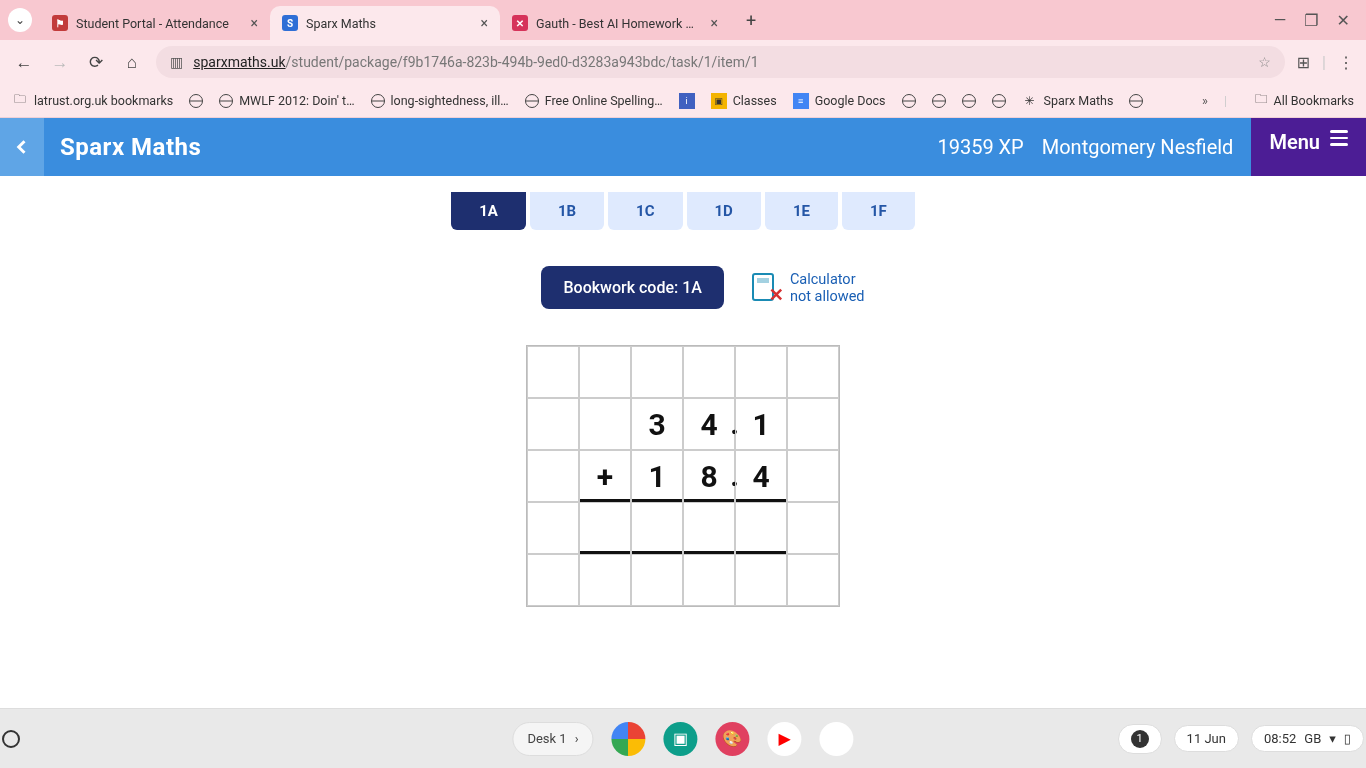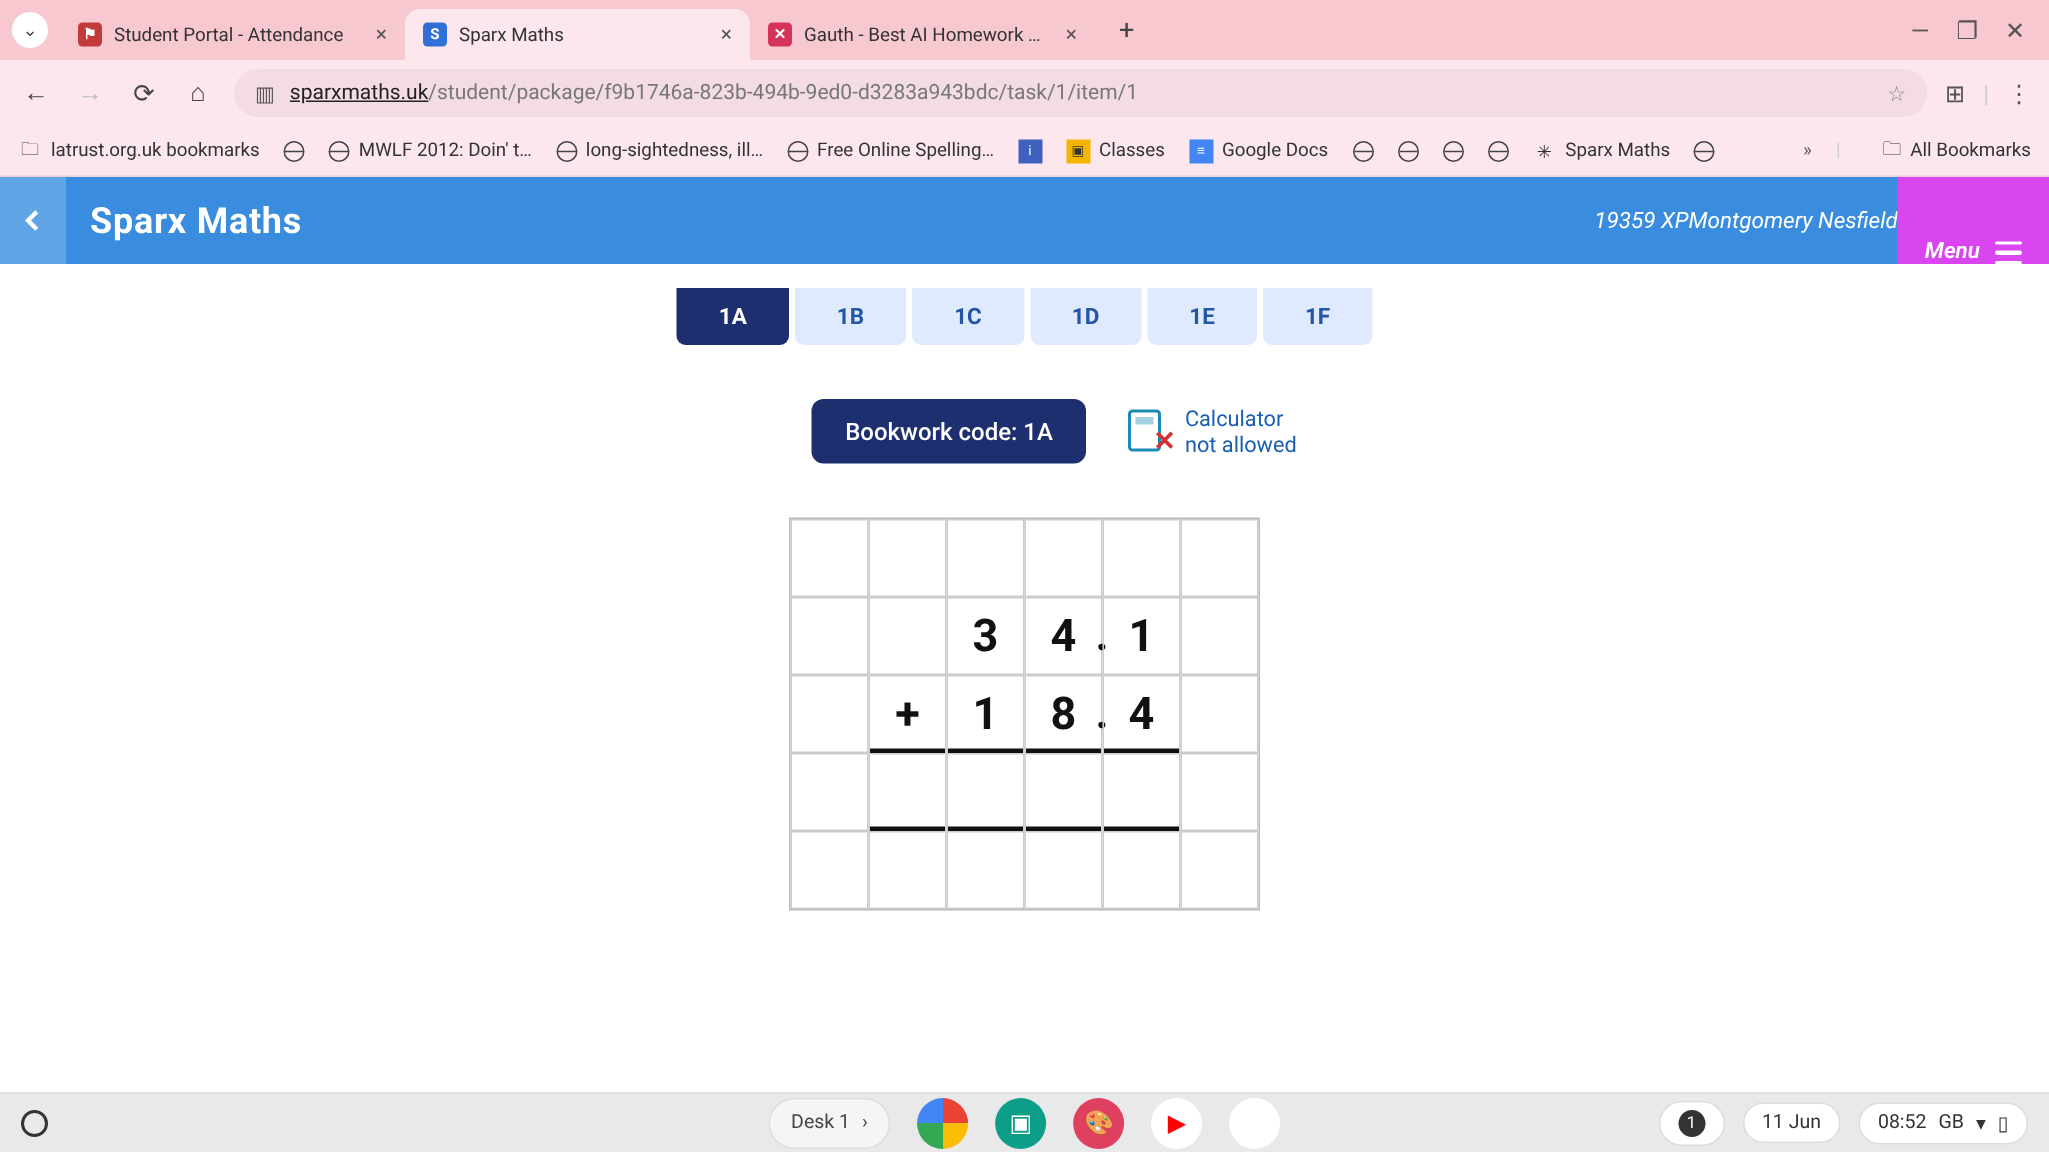--- a/index.html
+++ b/index.html
@@ -32,22 +32,22 @@
 .bm-globe { width: 14px; height: 14px; border: 1.5px solid #444; border-radius: 50%; position: relative; }
 .bm-globe::before { content: ""; position: absolute; left: 0; right: 0; top: 50%; border-top: 1.5px solid #444; transform: translateY(-50%); }
 .bm-chev { margin-left: auto; color: #555; }
 .bm-all { display: flex; align-items: center; gap: 6px; margin-left: 12px; }
 
 
 .app-header { background: #3a8dde; height: 58px; display: flex; align-items: center; padding: 0 16px; color: #fff; }
 .back-chev { background: #5fa5e6; width: 44px; height: 58px; display: flex; align-items: center; justify-content: center; margin: 0 16px 0 -16px; }
 .back-chev svg { width: 20px; height: 20px; }
 .brand { font-size: 24px; font-weight: 700; letter-spacing: 0.5px; }
-.header-right { margin-left: auto; display: flex; align-items: center; font-size: 15px; font-style: italic; }
-.menu-box { background: #d946ef; padding: 0 18px; height: 58px; display: flex; align-items: flex-end; gap: 10px; margin-right: -16px; font-weight: 600; }
+.header-right { margin-left: auto; display: flex; align-items: center; gap: 18px; font-size: 20px; }
+.menu-box { background: #4c1d95; padding: 12px 18px; height: 58px; display: flex; align-items: flex-start; gap: 10px; margin-right: -16px; font-weight: 600; }
 .menu-lines { display: flex; flex-direction: column; gap: 4px; }
 .menu-lines span { width: 18px; height: 2.5px; background: #fff; border-radius: 2px; }
 
 
 .content { background: #fff; }
 .task-tabs { display: flex; justify-content: center; gap: 4px; padding-top: 16px; }
 .task-tab { background: #dfeafe; color: #2456a6; font-weight: 700; font-size: 15px; padding: 10px 28px; border-radius: 0 0 6px 6px; }
 .task-tab.active { background: #1e2f6f; color: #fff; }
 .task-tab.summary { color: #1a5fb4; }
 
@@ -66,21 +66,21 @@
 .cell { border: 0.5px solid #ccc; display: flex; align-items: center; justify-content: center; font-size: 30px; font-weight: bold; color: #111; position: relative; }
 .cell .dot { position: absolute; right: -5px; bottom: 8px; font-size: 30px; }
 .hrule { position: absolute; left: 0; right: 0; bottom: -1px; height: 3px; background: #111; }
 .watch-btn { margin: 0 auto; border: 2px solid #2f6fd6; color: #2f6fd6; background: #fff; border-radius: 26px; padding: 10px 28px; font-size: 18px; font-weight: 600; display: flex; align-items: center; gap: 10px; }
 .cam-icon { width: 20px; height: 14px; background: #2f6fd6; border-radius: 3px; position: relative; }
 .cam-icon::after { content:""; position:absolute; right:-7px; top:2px; border-left:7px solid #2f6fd6; border-top:5px solid transparent; border-bottom:5px solid transparent; }
 .answer-btn { position: absolute; right: 18px; background: #2f6fd6; color: #fff; border-radius: 22px; padding: 10px 30px; font-size: 19px; font-weight: 700; }
 .bottom-wrap { position: relative; height: 56px; margin-top: 34px; }
 
 
-.shelf { position: absolute; bottom: 0; left: 0; right: 0; height: 40px; background: #e9e9e9; display: flex; align-items: center; padding: 0 14px; gap: 14px; border-top: 1px solid #ddd; }
+.shelf { position: absolute; bottom: 0; left: 0; right: 0; height: 60px; background: #e9e9e9; display: flex; align-items: center; padding: 0 2px; gap: 14px; border-top: 1px solid #ddd; }
 .shelf-circle { width: 18px; height: 18px; border: 2.5px solid #333; border-radius: 50%; }
 .desk-pill { margin-left: auto; margin-right: 0; background: #f5f5f5; border: 1px solid #ddd; border-radius: 18px; padding: 6px 14px; font-size: 13px; display: flex; align-items: center; gap: 8px; color: #444; }
 .shelf-center { position: absolute; left: 50%; transform: translateX(-50%); display: flex; gap: 18px; }
 .app-icon { width: 34px; height: 34px; border-radius: 50%; display: flex; align-items: center; justify-content: center; font-size: 16px; color: #fff; }
 .shelf-right { margin-left: auto; display: flex; align-items: center; gap: 12px; font-size: 13px; color: #333; }
 .pill { background: #fff; border: 1px solid #ddd; border-radius: 16px; padding: 5px 12px; display: flex; align-items: center; gap: 8px; }
 </style>
 </head>
 <body>
 

